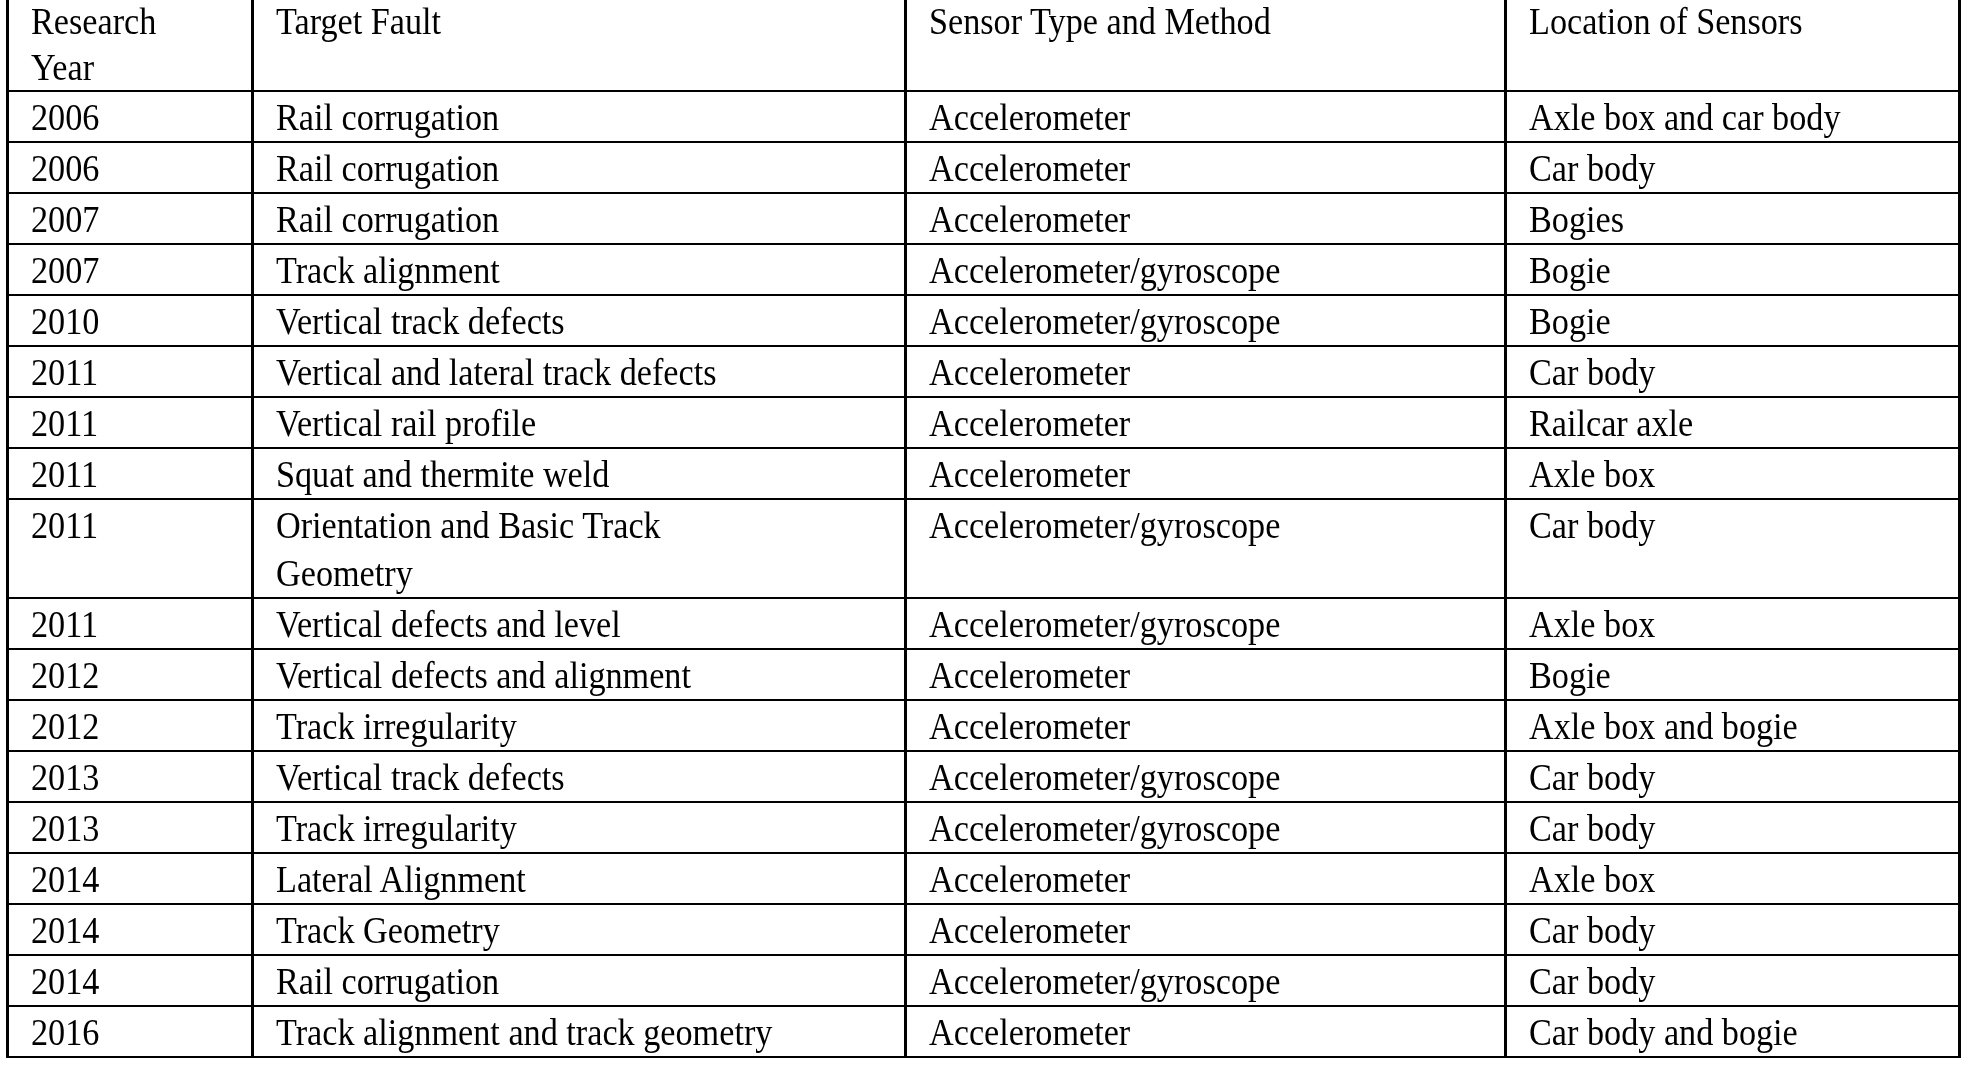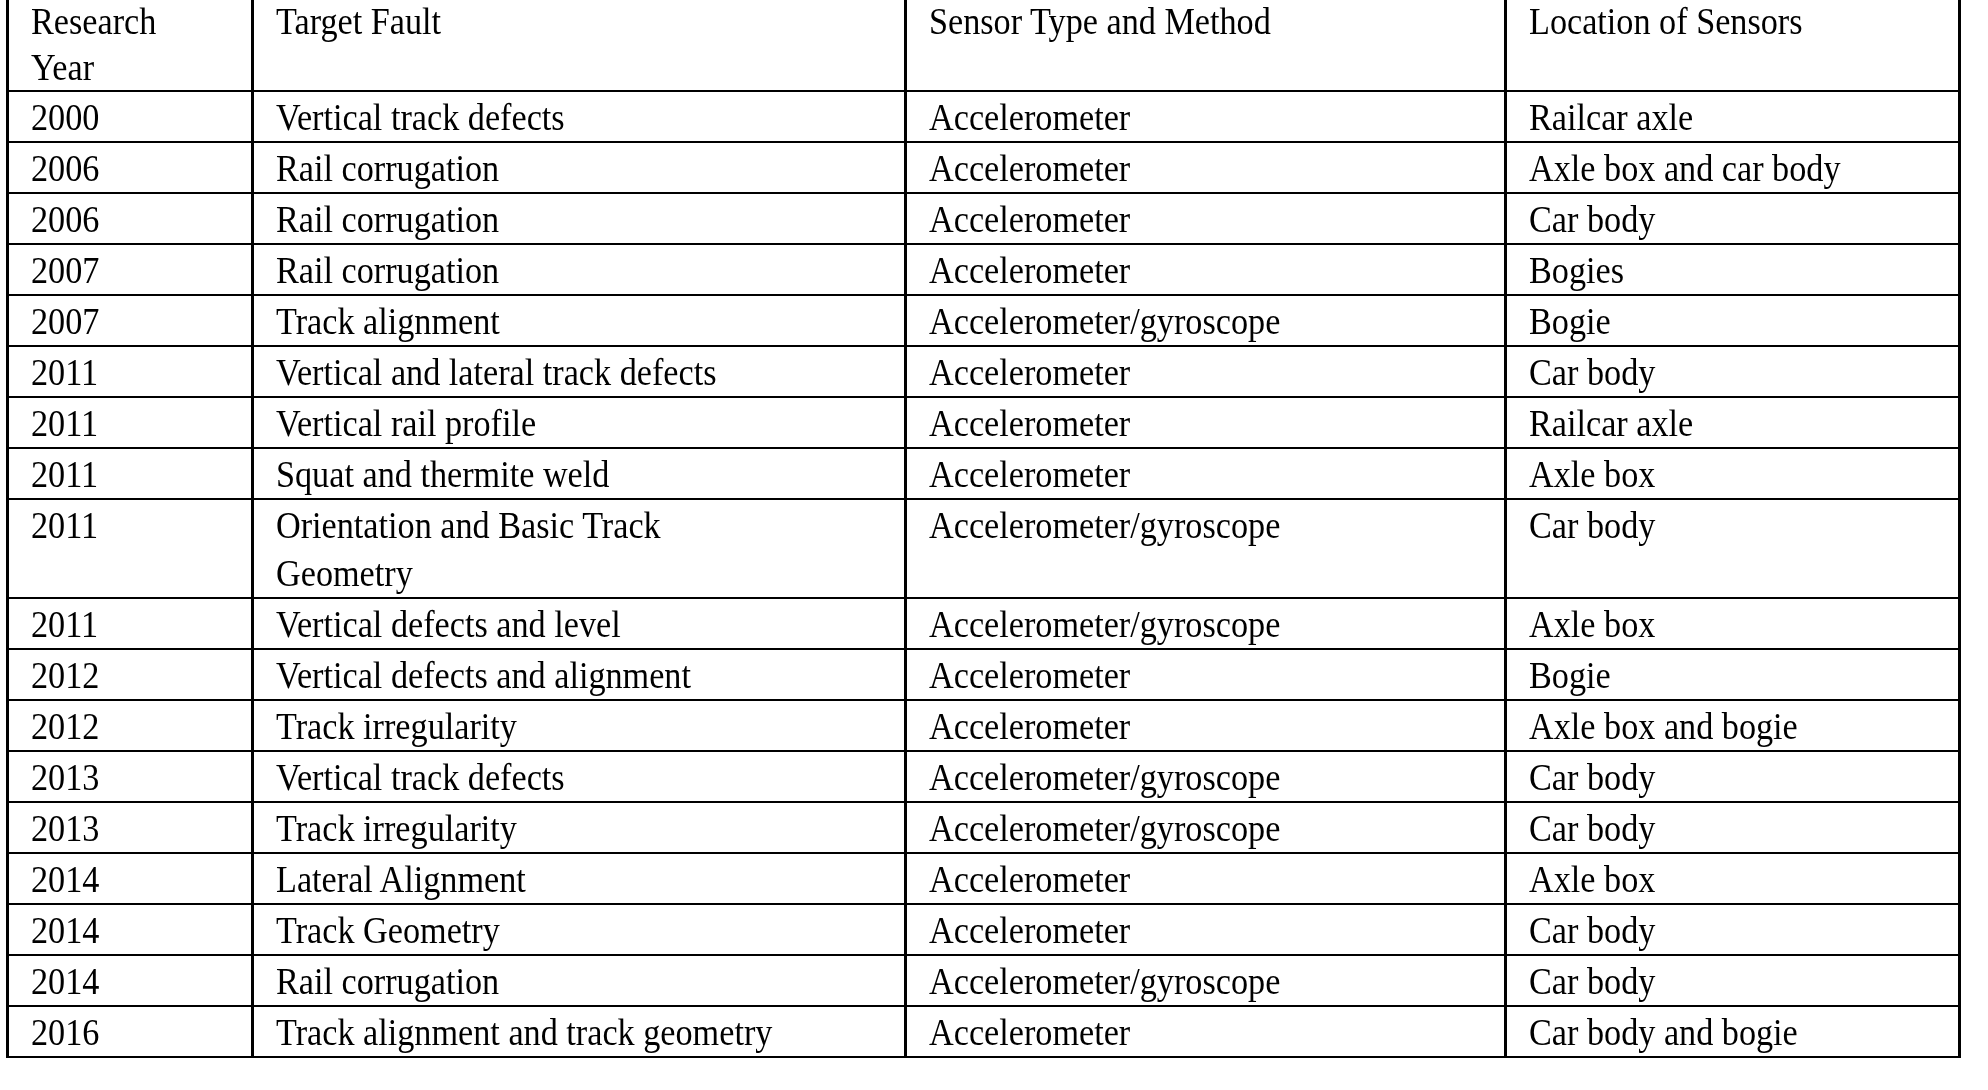--- a/index.html
+++ b/index.html
@@ -85,46 +85,46 @@
         <th>
           <span class="txt">Sensor Type and Method</span>
         </th>
         <th>
           <span class="txt">Location of Sensors</span>
         </th>
       </tr>
     </thead>
     <tbody id="tbody">
       <tr>
-        <td><span class="txt">2000</span></td>
-        <td><span class="txt">Vertical track defects</span></td>
-        <td><span class="txt">Accelerometer</span></td>
-        <td><span class="txt">Railcar axle</span></td>
-      </tr>
-      <tr>
         <td><span class="txt">2006</span></td>
         <td><span class="txt">Rail corrugation</span></td>
         <td><span class="txt">Accelerometer</span></td>
         <td><span class="txt">Axle box and car body</span></td>
       </tr>
       <tr>
         <td><span class="txt">2006</span></td>
         <td><span class="txt">Rail corrugation</span></td>
         <td><span class="txt">Accelerometer</span></td>
         <td><span class="txt">Car body</span></td>
       </tr>
       <tr>
         <td><span class="txt">2007</span></td>
         <td><span class="txt">Rail corrugation</span></td>
         <td><span class="txt">Accelerometer</span></td>
         <td><span class="txt">Bogies</span></td>
       </tr>
       <tr>
         <td><span class="txt">2007</span></td>
         <td><span class="txt">Track alignment</span></td>
+        <td><span class="txt">Accelerometer/gyroscope</span></td>
+        <td><span class="txt">Bogie</span></td>
+      </tr>
+      <tr>
+        <td><span class="txt">2010</span></td>
+        <td><span class="txt">Vertical track defects</span></td>
         <td><span class="txt">Accelerometer/gyroscope</span></td>
         <td><span class="txt">Bogie</span></td>
       </tr>
       <tr>
         <td><span class="txt">2011</span></td>
         <td><span class="txt">Vertical and lateral track defects</span></td>
         <td><span class="txt">Accelerometer</span></td>
         <td><span class="txt">Car body</span></td>
       </tr>
       <tr>

